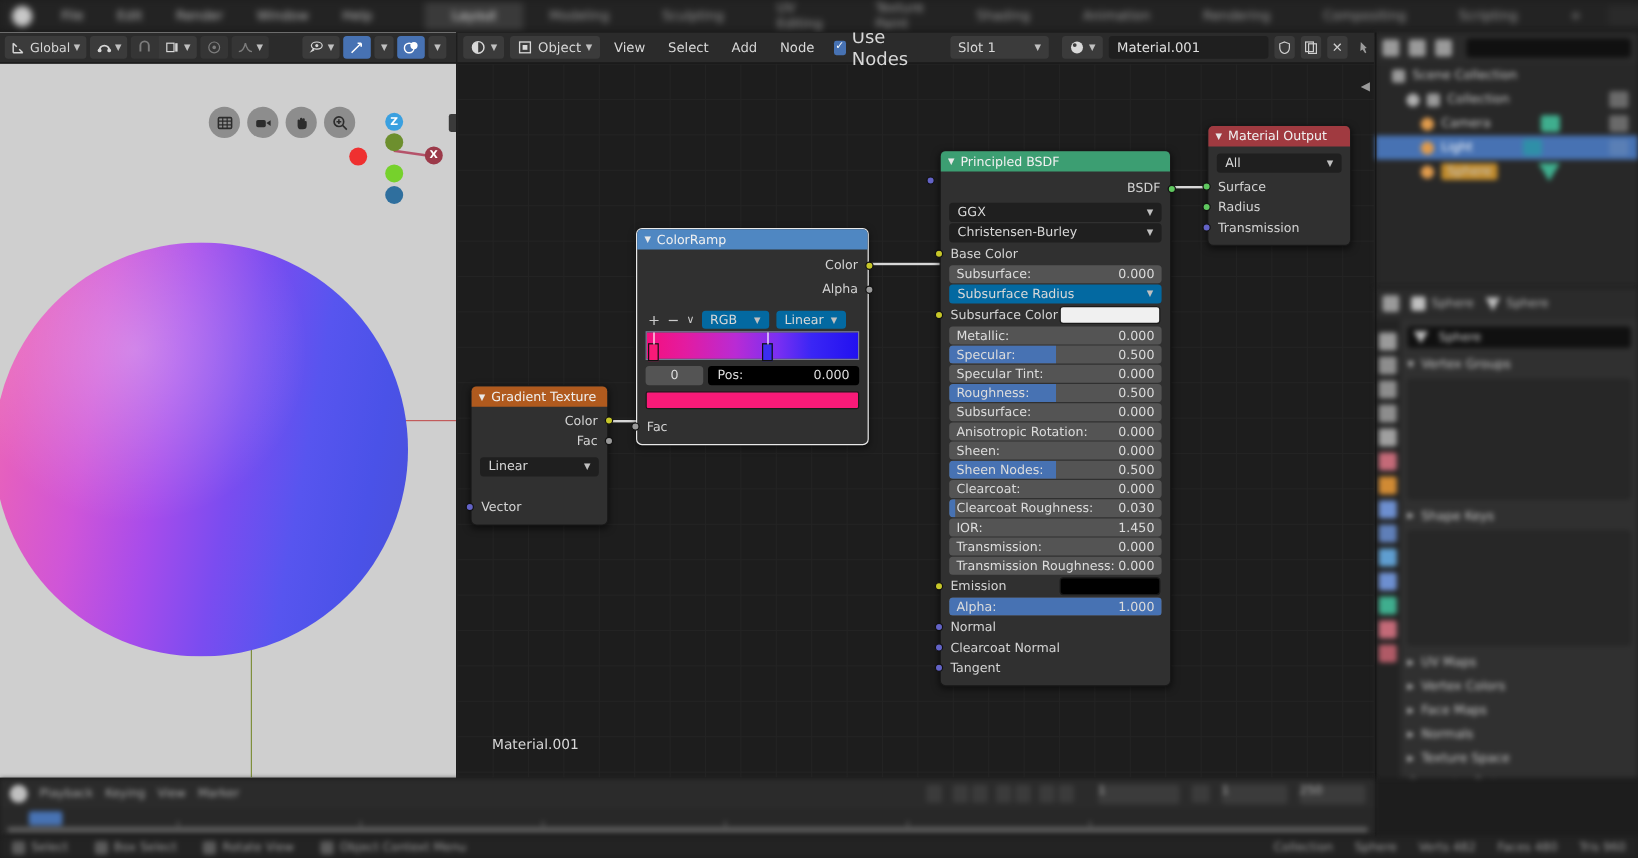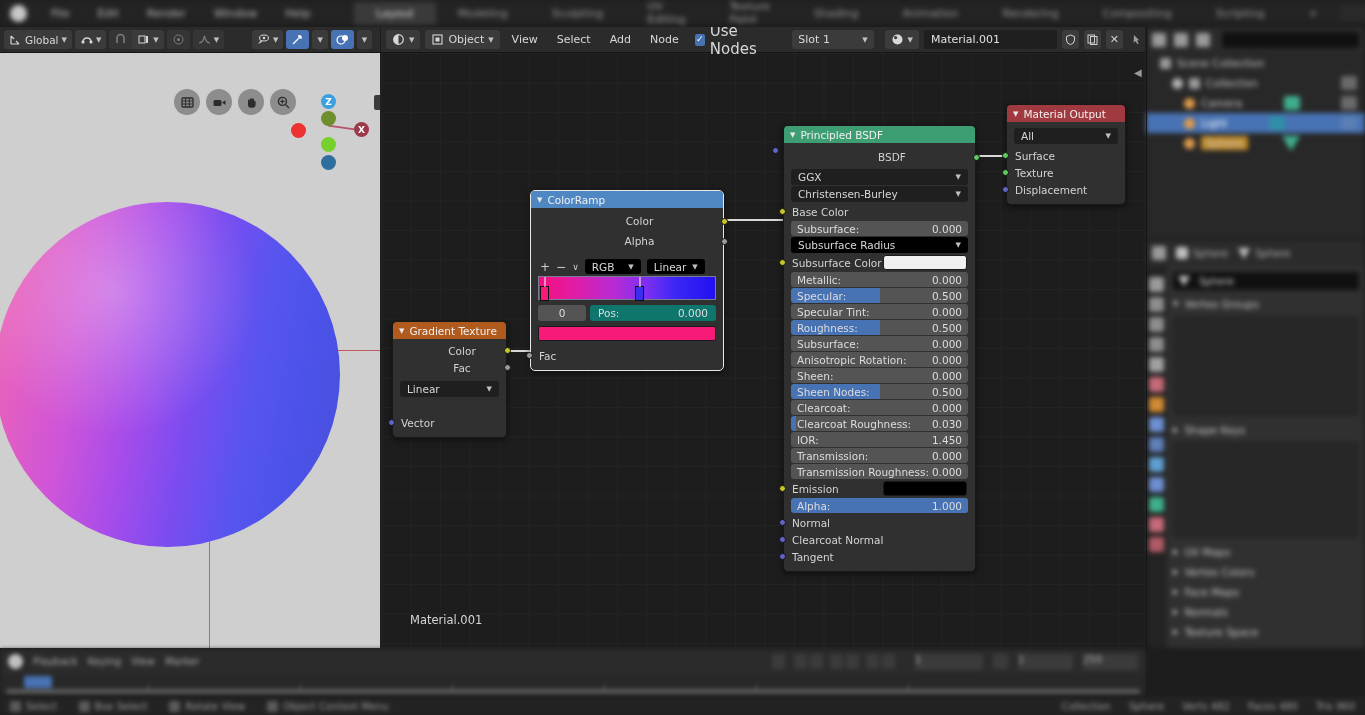--- a/index.html
+++ b/index.html
@@ -161,39 +161,39 @@
     display: flex; align-items: center; padding-left: 6px; gap: 5px;
     font-size: 10.5px; color: #f0f0f0;
   }
   .node-head .tri { font-size: 7px; color: #e8e8e8; }
   .node-body { padding: 3px 0 6px 0; position: relative; }
   .row {
     height: 17px; display: flex; align-items: center;
     padding: 0 8px; font-size: 10.5px; color: #d3d3d3;
     position: relative;
   }
-  .row.out { justify-content: center; padding-left: 33px; }
+  .row.out { justify-content: flex-end; padding-left: 33px; }
   .slider {
     height: 15px; margin: 1px 7px; border-radius: 3px;
     background: #545454; display: flex; align-items: center;
     padding: 0 6px; font-size: 10.5px; color: #dcdcdc;
     justify-content: space-between; position: relative; overflow: hidden;
   }
   .slider .fill {
     position: absolute; left: 0; top: 0; bottom: 0;
     background: #4772b3; border-radius: 3px 0 0 3px;
   }
   .slider .lbl, .slider .val { position: relative; z-index: 2; }
   .dropdown {
     height: 16px; margin: 1px 7px; border-radius: 3px;
     background: #1f1f1f; display: flex; align-items: center;
     padding: 0 7px; font-size: 10.5px; color: #d8d8d8;
     justify-content: space-between;
   }
-  .dropdown.lite { background: #000000; }
+  .dropdown.lite { background: #0369a1; }
   .colorfield {
     height: 15px; border-radius: 3px; border: 1px solid #1a1a1a;
   }
   .socket {
     position: absolute; width: 7px; height: 7px; border-radius: 50%;
     border: 1px solid #111;
   }
   .s-yellow { background: #c7c729; }
   .s-gray   { background: #9a9a9a; }
   .s-purple { background: #6363c7; }
@@ -215,21 +215,21 @@
     content: ''; position: absolute; left: 50%; top: -10px;
     width: 1px; height: 10px; background: #fff; transform: translateX(-50%);
   }
   .ramp-fields { display: flex; gap: 4px; margin: 5px 7px 0 7px; }
   .rf-num {
     width: 48px; height: 16px; background: #545454; border-radius: 3px;
     display: flex; align-items: center; justify-content: center;
     font-size: 10.5px; color: #ddd;
   }
   .rf-pos {
-    flex: 1; height: 16px; background: #0f766e; border-radius: 3px;
+    flex: 1; height: 16px; background: #000000; border-radius: 3px;
     display: flex; align-items: center; justify-content: space-between;
     padding: 0 8px; font-size: 10.5px; color: #ddd;
   }
   .ramp-color {
     height: 15px; margin: 5px 7px 0 7px; border-radius: 2px;
     background: #f81a78; border: 1px solid #1a1a1a;
   }
 
   
   .outliner {
@@ -721,25 +721,25 @@
         <div class="dropdown" style="margin-top:3px;">
           <span>All</span>
           <span class="caret">▼</span>
         </div>
         <div class="row" style="margin-top:3px;">
           <div class="socket s-green" style="left:-5px; top:5px;"></div>
           <span>Surface</span>
         </div>
         <div class="row">
           <div class="socket s-green" style="left:-5px; top:5px;"></div>
-          <span>Texture</span>
+          <span>Radius</span>
         </div>
         <div class="row">
           <div class="socket s-blue" style="left:-5px; top:5px;"></div>
-          <span>Displacement</span>
+          <span>Transmission</span>
         </div>
       </div>
     </div>
 
     <div class="sh-header">
       <div class="sh-btn">
         <span class="ic">
           <svg width="13" height="13" viewBox="0 0 13 13">
               <circle cx="6.5" cy="6.5" r="4.8" stroke="#d8d8d8" stroke-width="1.2" fill="none"></circle>
               <path d="M6.5 1.7 a4.8 4.8 0 0 0 0 9.6 Z" fill="#d8d8d8"></path>

